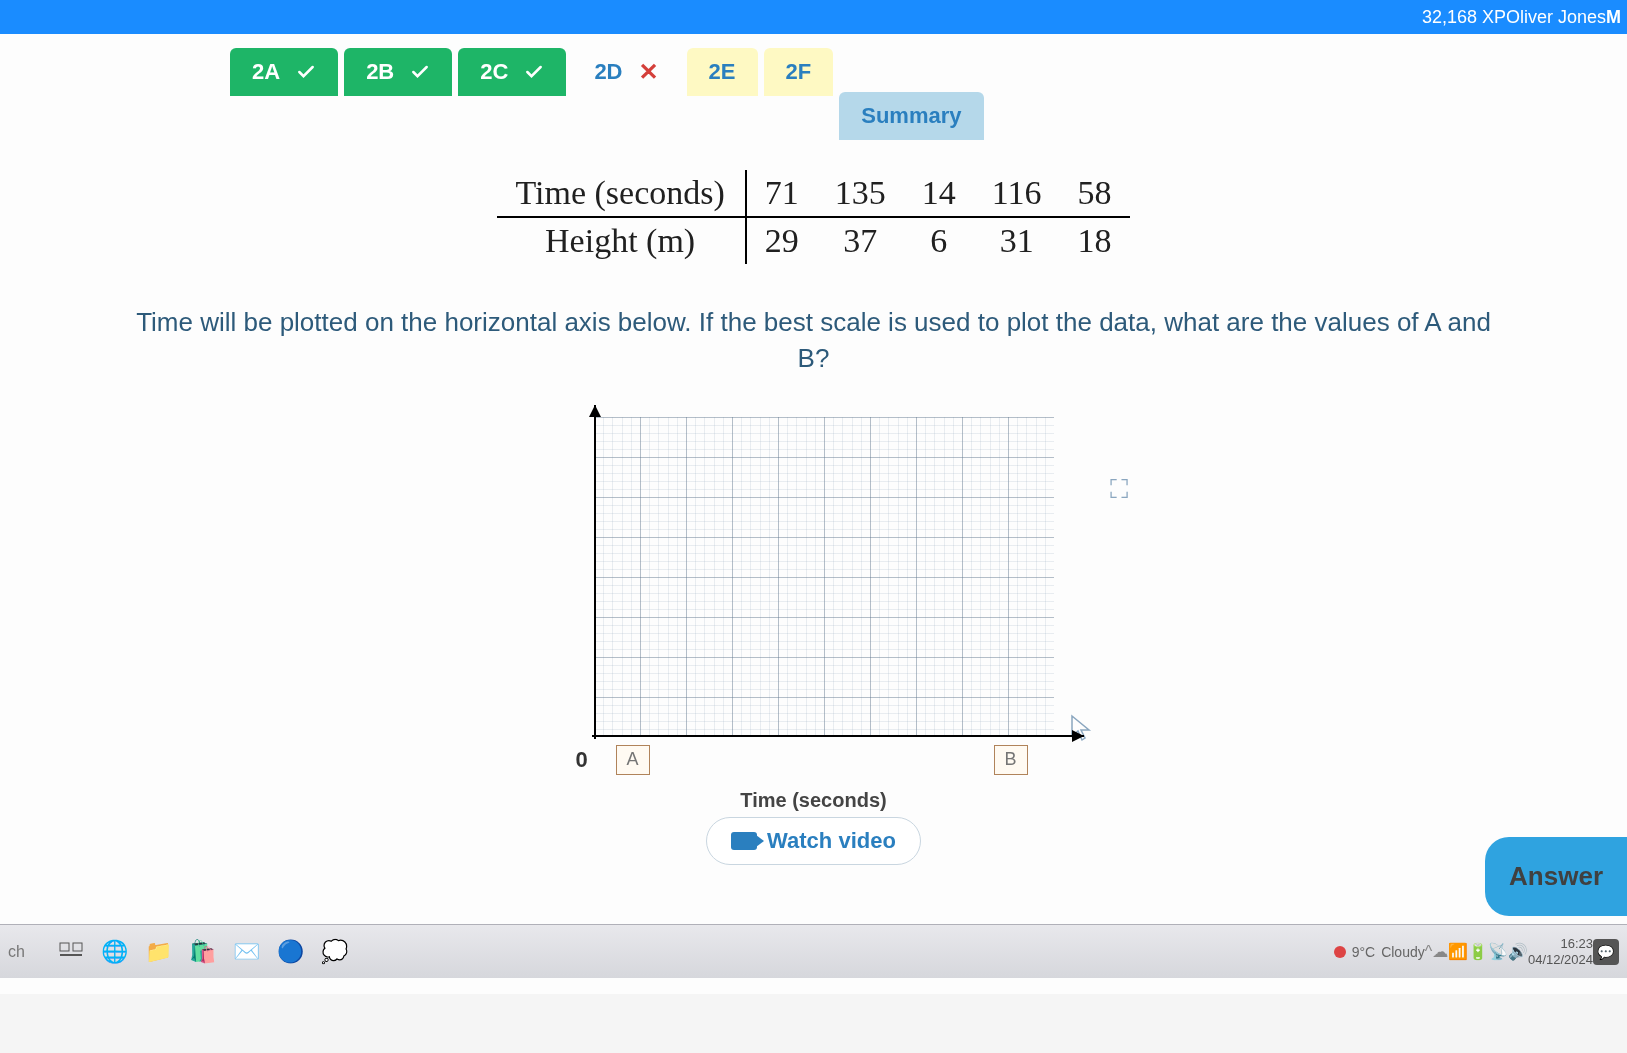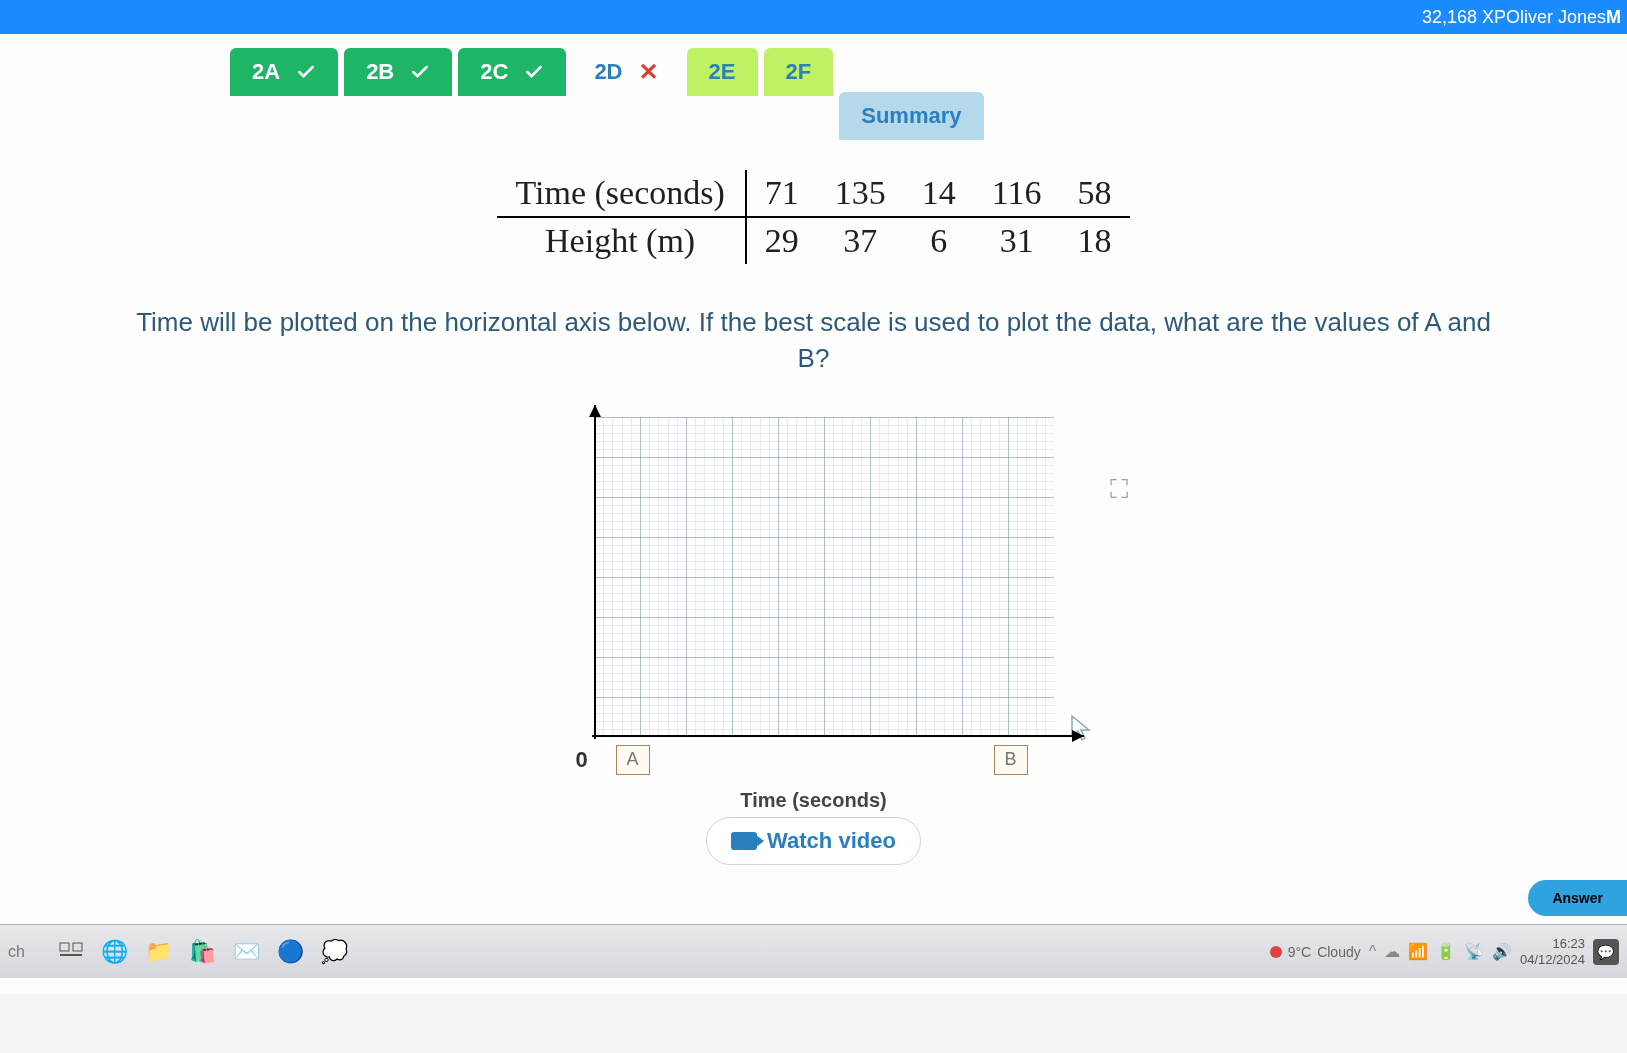--- a/index.html
+++ b/index.html
@@ -17,21 +17,21 @@
 
   .content { background: #fdfdfd; width: 100%; height: 960px; position: relative; padding-top: 14px; }
 
   .tabs-row { display: flex; gap: 6px; margin-left: 230px; }
   .tab {
     height: 48px; padding: 0 22px; display: flex; align-items: center; gap: 16px;
     font-size: 22px; font-weight: 700; border-radius: 6px 6px 0 0; cursor: pointer;
   }
   .tab-green { background: #1eb567; color: #fff; }
   .tab-active { background: #fdfdfd; color: #2a7fbf; }
-  .tab-blue { background: #bef264; color: #2a7fbf; }
+  .tab-blue { background: #fef9c3; color: #2a7fbf; }
   .tab-summary { background: #b5d8ea; color: #2a7fbf; font-weight: 600; margin-top: 44px; }
   .check-icon { width: 20px; height: 20px; }
   .x-icon { color: #d43f3a; font-weight: 900; font-size: 24px; }
 
   .data-table {
     margin: 30px auto 0; width: fit-content; font-family: 'Times New Roman', serif;
     font-size: 34px; color: #202020; border-collapse: collapse;
   }
   .data-table td { padding: 4px 18px; text-align: center; }
   .data-table .row-label { text-align: center; padding-right: 20px; border-right: 2px solid #000; }
@@ -77,32 +77,32 @@
 
   .watch-video {
     margin: 80px auto 0; width: fit-content; padding: 10px 24px;
     border: 1px solid #c9d6e0; border-radius: 28px; background: #fff;
     color: #2a7fbf; font-size: 22px; font-weight: 600; display: flex; align-items: center; gap: 10px; cursor: pointer;
   }
   .video-icon { width: 26px; height: 18px; background: #2a7fbf; border-radius: 3px; position: relative; }
   .video-icon::after { content: ''; position: absolute; right: -7px; top: 3px; border-left: 8px solid #2a7fbf; border-top: 6px solid transparent; border-bottom: 6px solid transparent; }
 
   .answer-btn {
-    position: absolute; right: 0; bottom: 78px; background: #2fa3e0; color: #000000;
-    font-size: 14px; font-weight: 600; padding: 10px 24px; border-radius: 24px 0 0 24px; cursor: pointer;
+    position: absolute; right: 0; bottom: 78px; background: #2fa3e0; color: #404040;
+    font-size: 26px; font-weight: 600; padding: 24px 24px; border-radius: 24px 0 0 24px; cursor: pointer;
   }
 
   .taskbar {
     position: absolute; left: 0; right: 0; bottom: 16px; height: 54px;
     background: linear-gradient(#e8e8ec, #d6d7dc); border-top: 1px solid #b0b0b8;
     display: flex; align-items: center; padding: 0 8px; gap: 8px;
   }
   .taskbar .search-label { color: #777; font-size: 16px; margin-right: 20px; }
   .task-icon { width: 36px; height: 36px; border-radius: 4px; display: flex; align-items: center; justify-content: center; font-size: 22px; cursor: pointer; }
-  .taskbar-right { margin-left: auto; display: flex; align-items: center; gap: 8px; color: #666; font-size: 14px; }
+  .taskbar-right { margin-left: auto; display: flex; align-items: center; gap: 0; color: #666; font-size: 14px; }
   .weather { display: flex; align-items: center; gap: 6px; }
   .weather-dot { width: 12px; height: 12px; background: #d44; border-radius: 50%; }
   .tray-icon { color: #888; font-size: 16px; cursor: pointer; }
   .clock { text-align: right; line-height: 1.2; font-size: 13px; color: #555; }
   .notif { width: 26px; height: 26px; background: #555; border-radius: 4px; color: #fff; display: flex; align-items: center; justify-content: center; cursor: pointer; }
 </style>
 </head>
 <body>
 
 <div class="top-bar">

